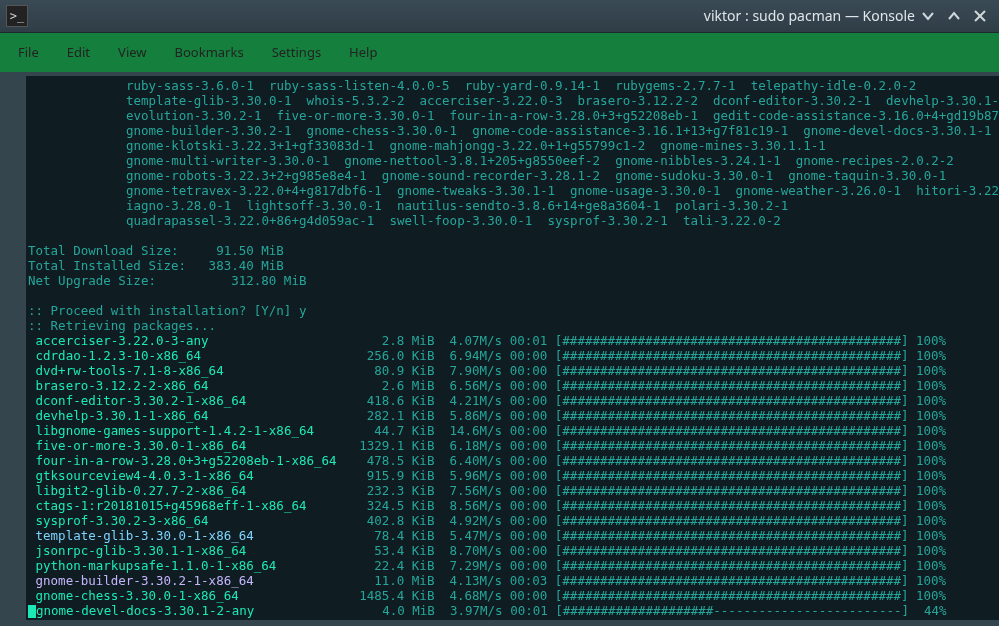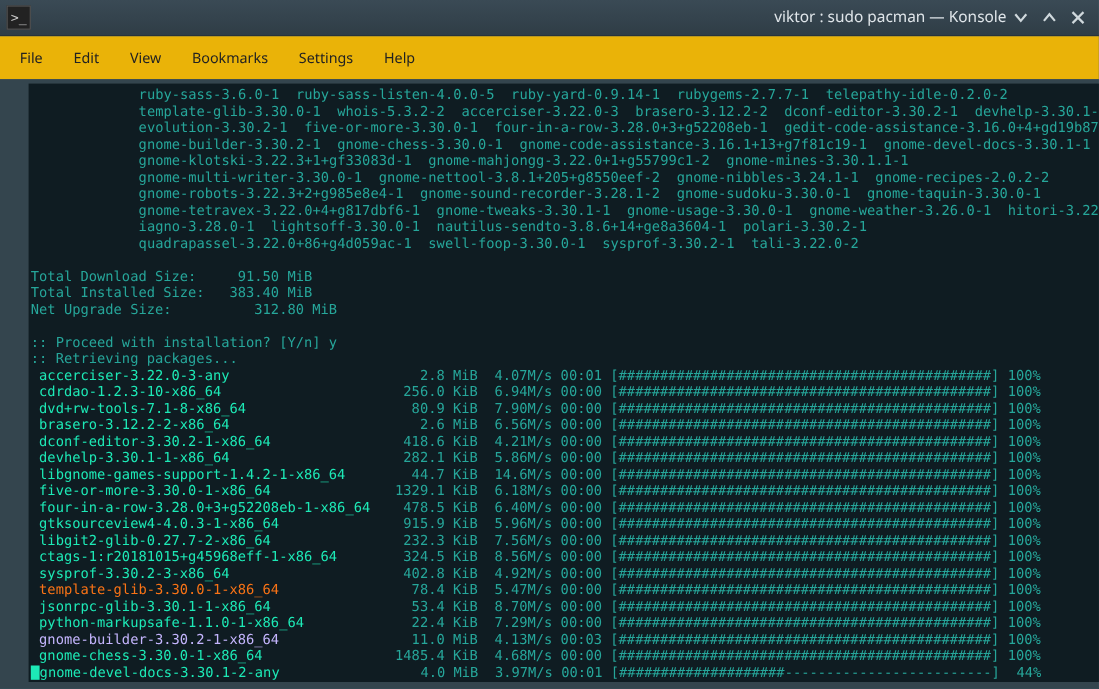--- a/index.html
+++ b/index.html
@@ -33,21 +33,21 @@
   }
   .titlebar .winbtn {
     width:26px; height:26px;
     display:flex; align-items:center; justify-content:center;
     color:#cfd8dc;
     cursor:pointer;
   }
   .titlebar .winbtn svg { width:14px; height:14px; stroke:#cfd8dc; stroke-width:2; fill:none; }
   .menubar {
     height:43px;
-    background:#eab308;
+    background:#15803d;
     display:flex; align-items:center;
     padding:0 6px;
     font-family:"Noto Sans","DejaVu Sans",sans-serif;
     font-size:13px;
     color:#222;
     gap:4px;
   }
   .menubar .menuitem {
     padding:4px 12px;
     cursor:default;
@@ -125,19 +125,19 @@
  <span style="color:#1de9b6">brasero-3.12.2-2-x86_64                  </span>     2.6 MiB  6.56M/s 00:00 [#############################################] 100%
  <span style="color:#1de9b6">dconf-editor-3.30.2-1-x86_64             </span>   418.6 KiB  4.21M/s 00:00 [#############################################] 100%
  <span style="color:#1de9b6">devhelp-3.30.1-1-x86_64                  </span>   282.1 KiB  5.86M/s 00:00 [#############################################] 100%
  <span style="color:#1de9b6">libgnome-games-support-1.4.2-1-x86_64    </span>    44.7 KiB  14.6M/s 00:00 [#############################################] 100%
  <span style="color:#1de9b6">five-or-more-3.30.0-1-x86_64             </span>  1329.1 KiB  6.18M/s 00:00 [#############################################] 100%
  <span style="color:#1de9b6">four-in-a-row-3.28.0+3+g52208eb-1-x86_64 </span>   478.5 KiB  6.40M/s 00:00 [#############################################] 100%
  <span style="color:#1de9b6">gtksourceview4-4.0.3-1-x86_64            </span>   915.9 KiB  5.96M/s 00:00 [#############################################] 100%
  <span style="color:#1de9b6">libgit2-glib-0.27.7-2-x86_64             </span>   232.3 KiB  7.56M/s 00:00 [#############################################] 100%
  <span style="color:#1de9b6">ctags-1:r20181015+g45968eff-1-x86_64     </span>   324.5 KiB  8.56M/s 00:00 [#############################################] 100%
  <span style="color:#1de9b6">sysprof-3.30.2-3-x86_64                  </span>   402.8 KiB  4.92M/s 00:00 [#############################################] 100%
- <span style="color:#f97316">template-glib-3.30.0-1-x86_64            </span>    78.4 KiB  5.47M/s 00:00 [#############################################] 100%
+ <span style="color:#7dd3fc">template-glib-3.30.0-1-x86_64            </span>    78.4 KiB  5.47M/s 00:00 [#############################################] 100%
  <span style="color:#1de9b6">jsonrpc-glib-3.30.1-1-x86_64             </span>    53.4 KiB  8.70M/s 00:00 [#############################################] 100%
  <span style="color:#1de9b6">python-markupsafe-1.1.0-1-x86_64         </span>    22.4 KiB  7.29M/s 00:00 [#############################################] 100%
  <span style="color:#c4b5fd">gnome-builder-3.30.2-1-x86_64            </span>    11.0 MiB  4.13M/s 00:03 [#############################################] 100%
  <span style="color:#1de9b6">gnome-chess-3.30.0-1-x86_64              </span>  1485.4 KiB  4.68M/s 00:00 [#############################################] 100%
 <span class="cursor-block"></span><span style="color:#1de9b6">gnome-devel-docs-3.30.1-2-any            </span>     4.0 MiB  3.97M/s 00:01 [####################-------------------------]  44%</div>
 </div>
 
 </body></html>

